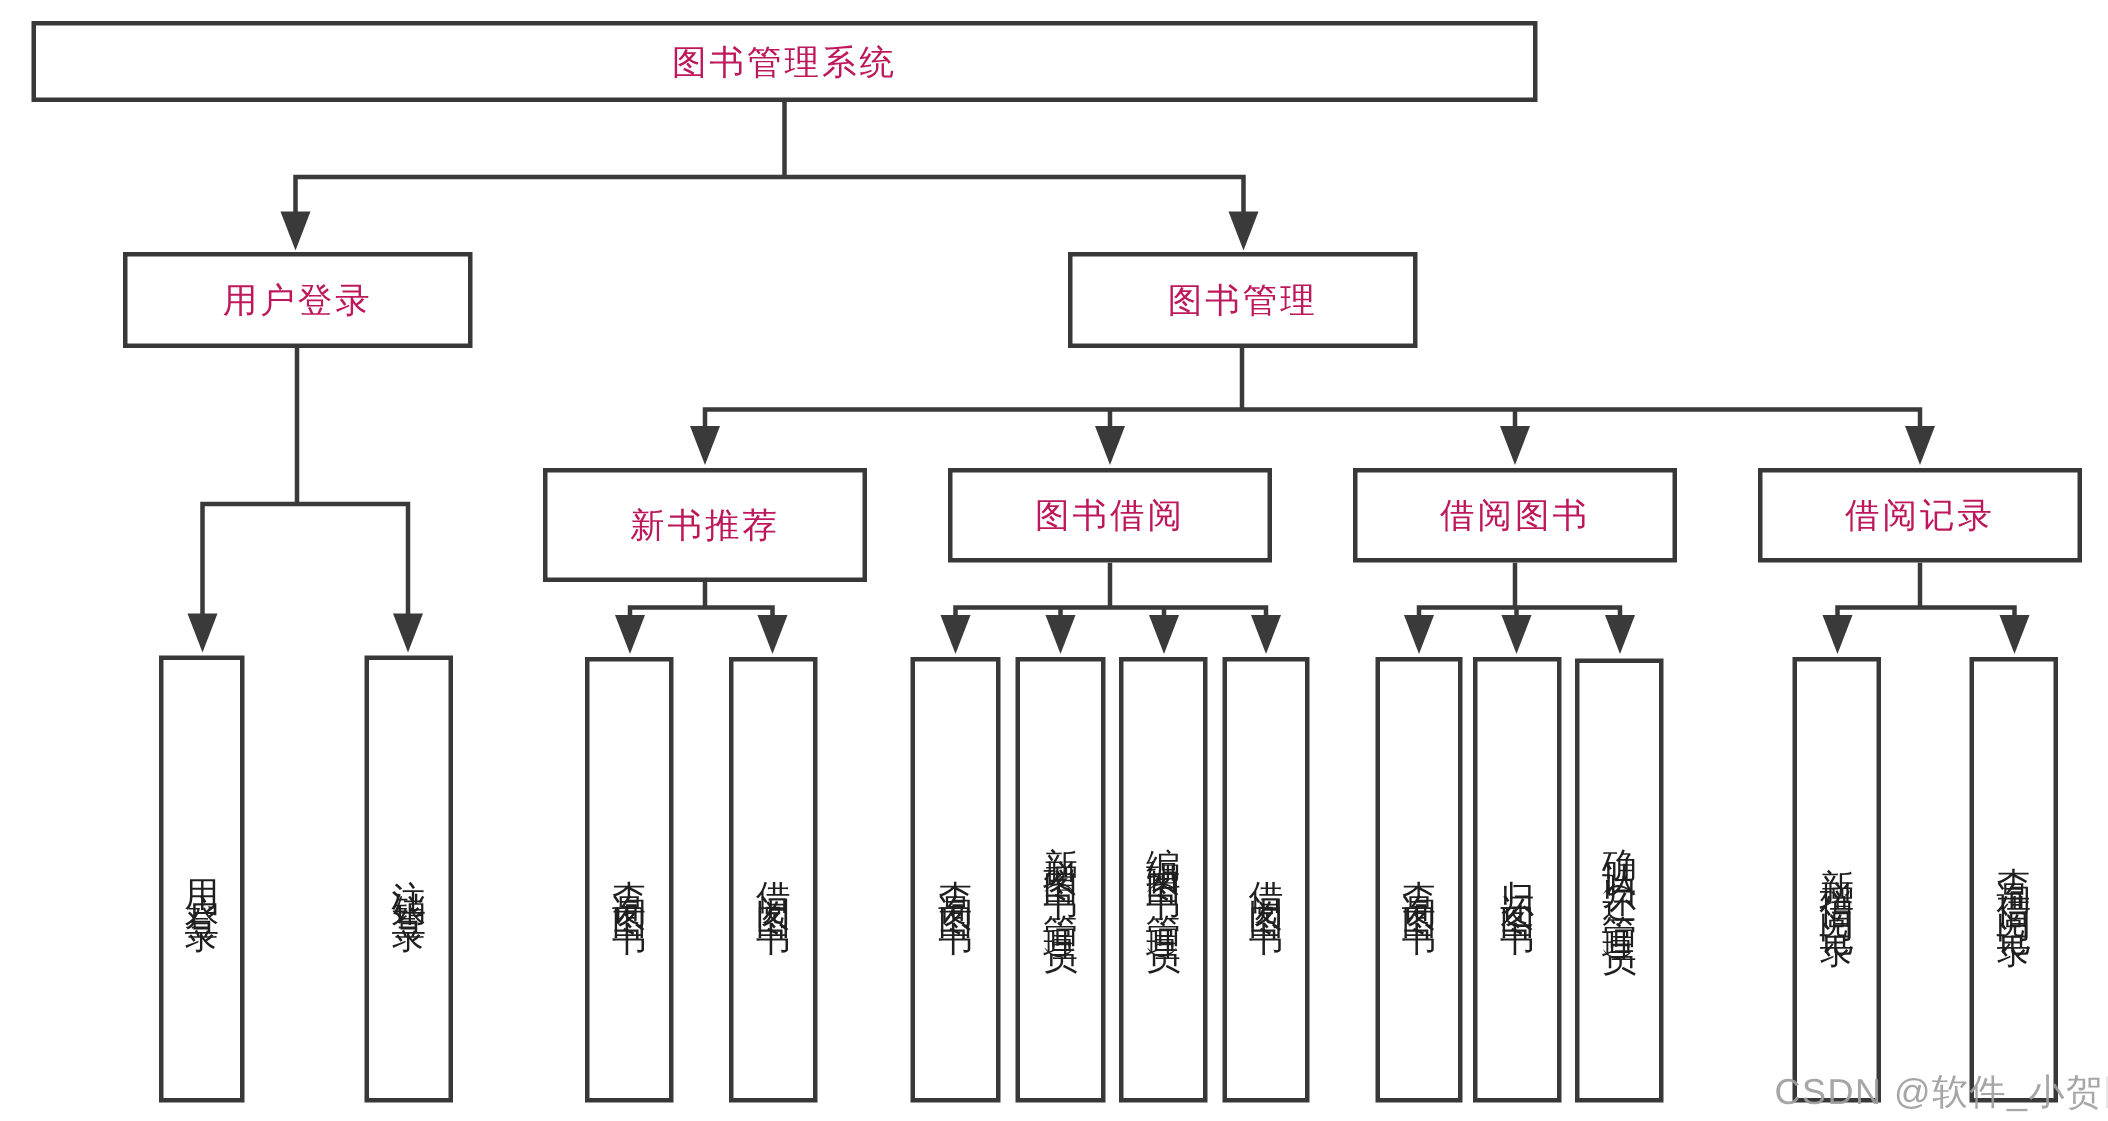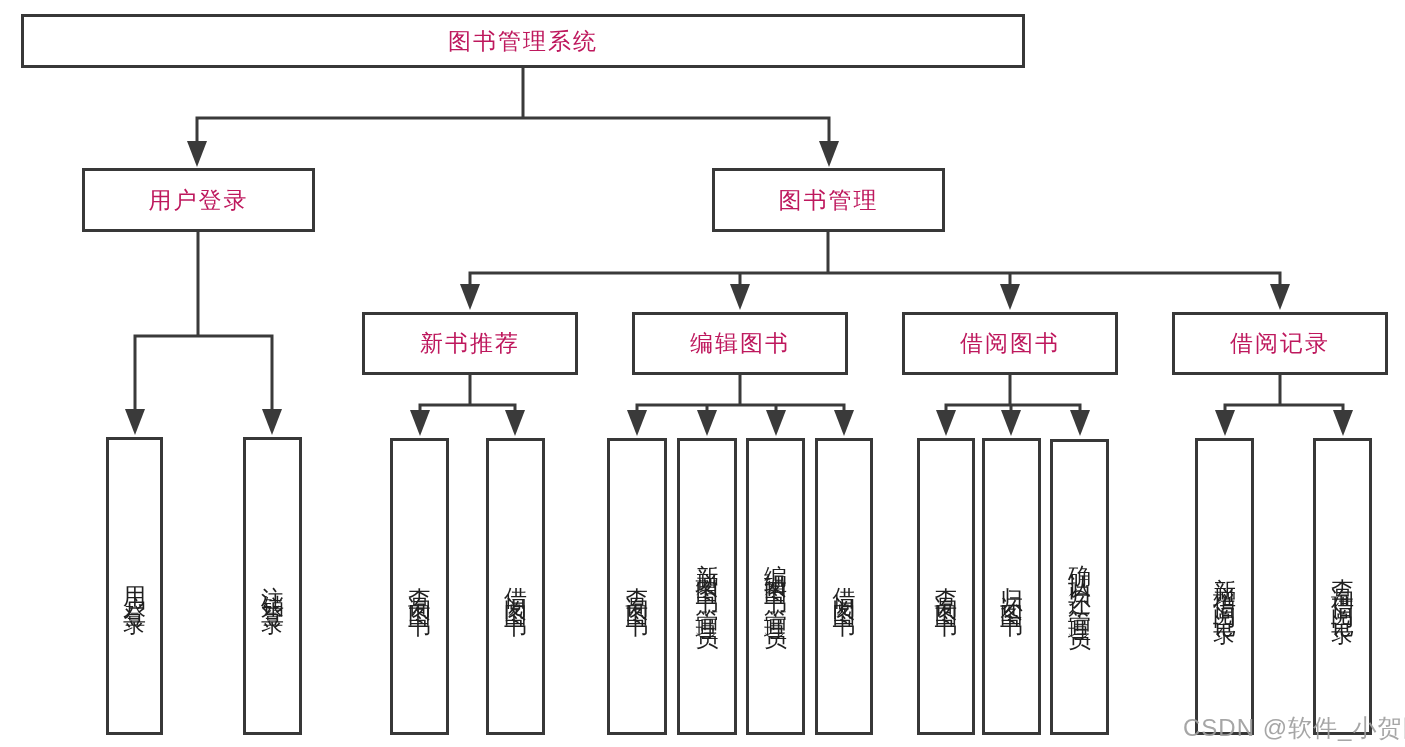--- a/index.html
+++ b/index.html
@@ -73,25 +73,25 @@
     <span>图书管理系统</span>
   </div>
 
   <div class="node h-node" style="left:82px;top:168px;width:233px;height:64px;">
     <span>用户登录</span>
   </div>
   <div class="node h-node" style="left:712px;top:168px;width:233px;height:64px;">
     <span>图书管理</span>
   </div>
 
-  <div class="node h-node" style="left:362px;top:312px;width:216px;height:63px;">
+  <div class="node h-node" style="left:362px;top:312px;width:216px;height:76px;">
     <span>新书推荐</span>
   </div>
   <div class="node h-node" style="left:632px;top:312px;width:216px;height:63px;">
-    <span>编辑图书</span>
+    <span>图书借阅</span>
   </div>
   <div class="node h-node" style="left:902px;top:312px;width:216px;height:63px;">
     <span>借阅图书</span>
   </div>
   <div class="node h-node" style="left:1172px;top:312px;width:216px;height:63px;">
     <span>借阅记录</span>
   </div>
 
   <div class="node v-node" style="left:106px;top:437px;width:57px;height:298px;">
     <span>用户登录</span>

